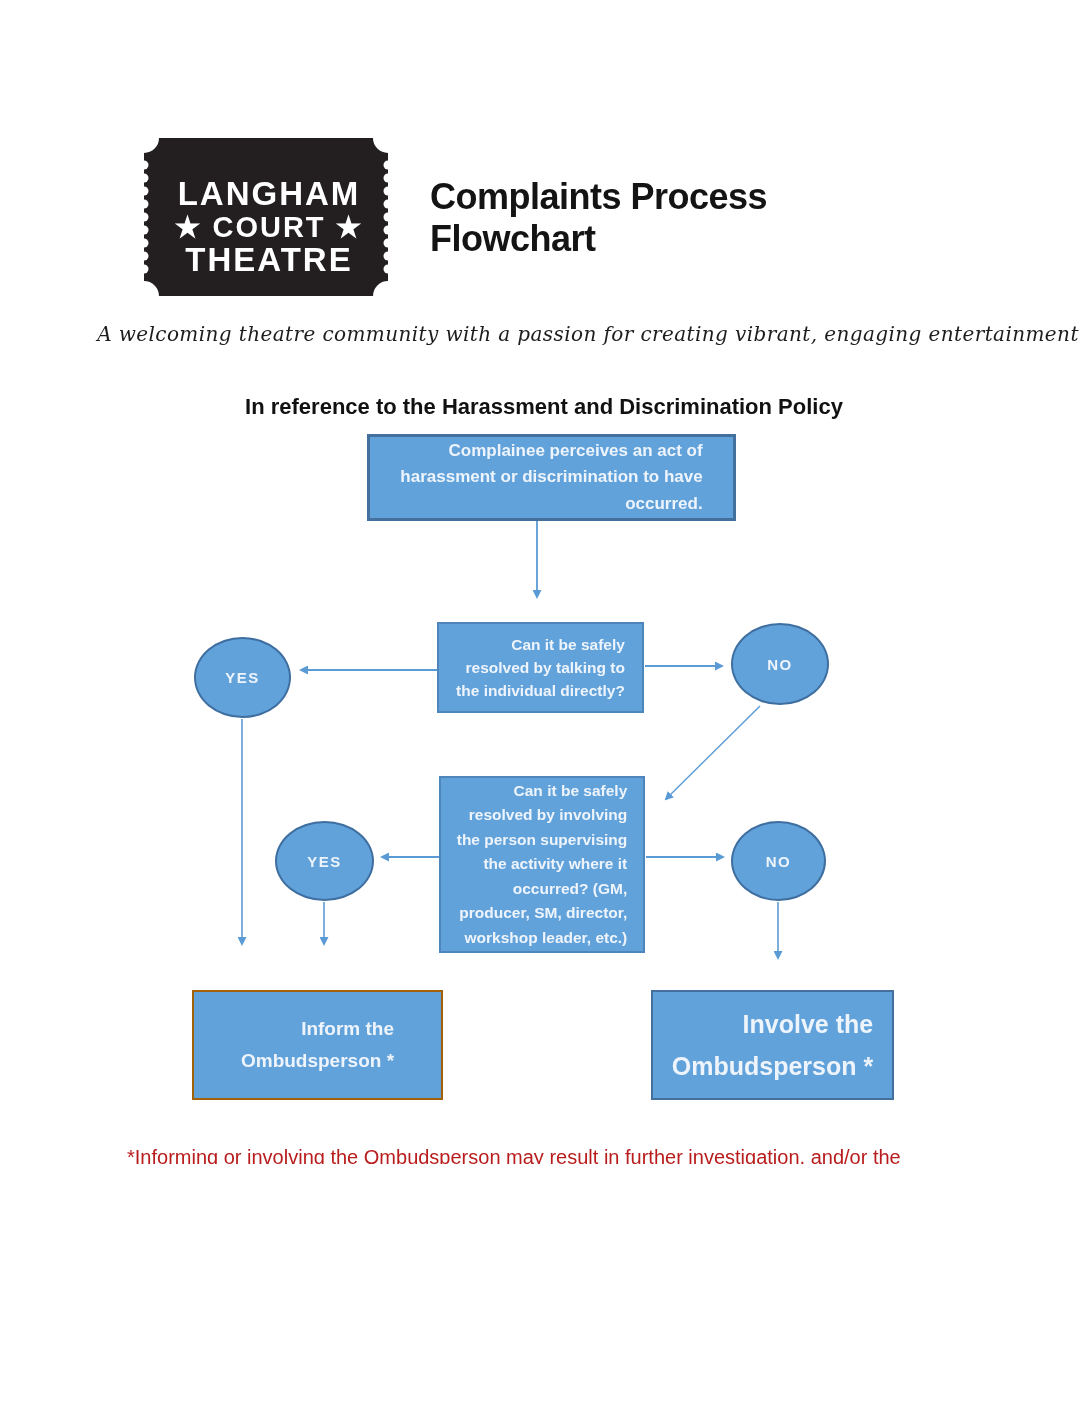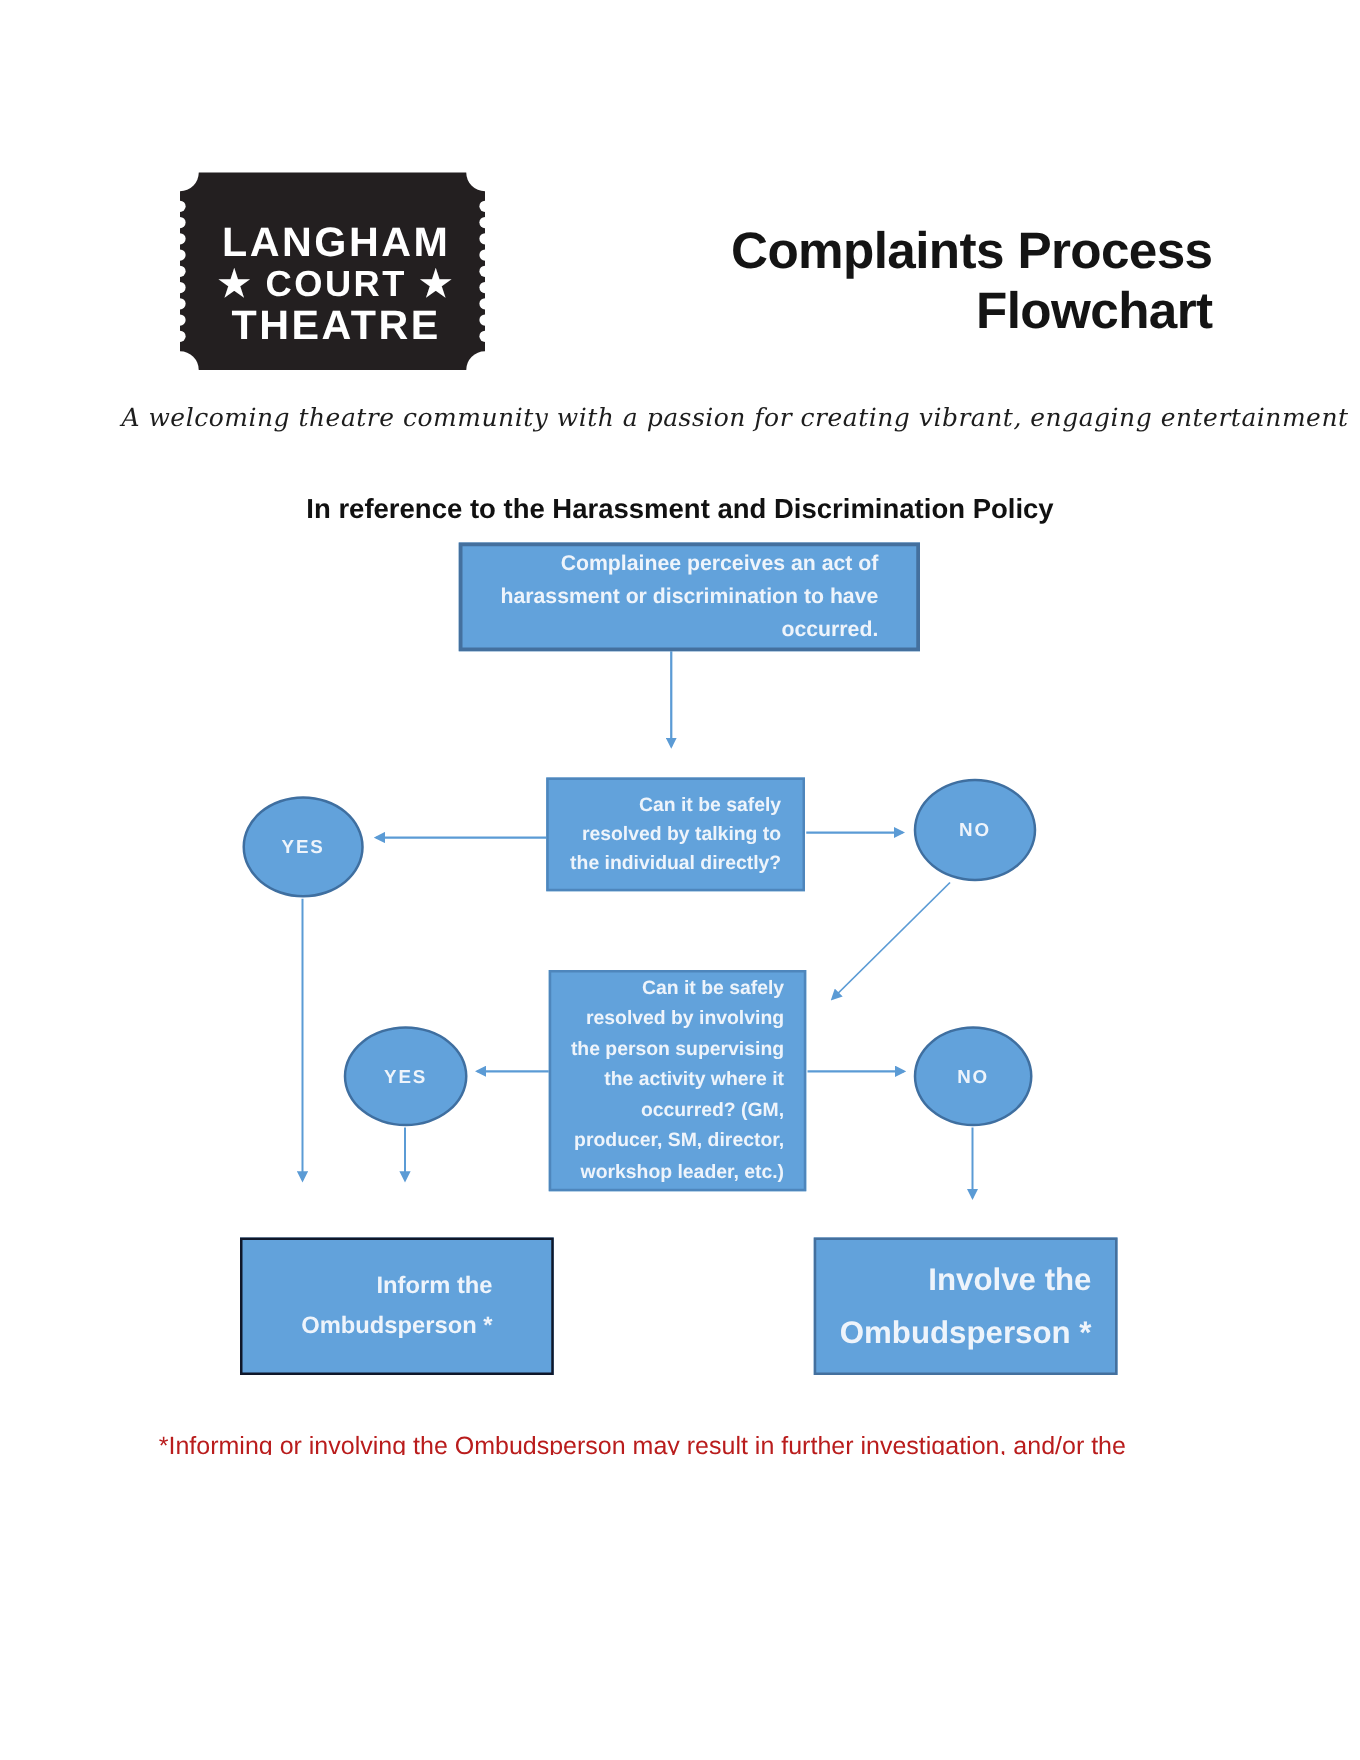--- a/index.html
+++ b/index.html
@@ -9,21 +9,21 @@
     width: 1088px;
     height: 1164px;
     background: #ffffff;
     font-family: "Liberation Sans", sans-serif;
     overflow: hidden;
   }
   
   .logo-wrap { position: absolute; left: 136px; top: 133px; width: 260px; height: 168px; }
   .title {
     position: absolute; left: 430px; top: 176px; width: 540px;
-    text-align: right; font-weight: bold; font-size: 41px; line-height: 1.18;
+    text-align: left; font-weight: bold; font-size: 36px; line-height: 1.18;
     color: #141414; letter-spacing: -0.5px; white-space: pre-line;
   }
   .tagline {
     position: absolute; left: 0; top: 322px; width: 1088px;
     text-align: center; font-family: "DejaVu Serif", serif;
     font-style: italic; font-size: 20px; color: #1d1d1d; letter-spacing: 0.4px; margin-left: 44px;
   }
   .subtitle {
     position: absolute; left: 0; top: 394px; width: 1088px;
     text-align: center; font-weight: bold; font-size: 22px; color: #111;
@@ -33,21 +33,21 @@
     position: absolute; display: flex; align-items: center; justify-content: center;
     text-align: right; color: #eef4fb; font-weight: bold; white-space: pre-line;
   }
   .box-start { left: 367px; top: 434px; width: 369px; height: 87px;
     background: #62a2db; border: 3px solid #44709e; font-size: 17px; line-height: 1.55; }
   .box-q1 { left: 437px; top: 622px; width: 207px; height: 91px;
     background: #62a2db; border: 2px solid #4e86bc; font-size: 15.5px; line-height: 1.5; }
   .box-q2 { left: 439px; top: 776px; width: 206px; height: 177px;
     background: #62a2db; border: 2px solid #4e86bc; font-size: 15.5px; line-height: 1.58; }
   .box-inform { left: 192px; top: 990px; width: 251px; height: 110px;
-    background: #62a2db; border: 2px solid #0f172a; font-size: 19px; line-height: 1.7; }
+    background: #62a2db; border: 2px solid #a16207; font-size: 19px; line-height: 1.7; }
   .box-involve { left: 651px; top: 990px; width: 243px; height: 110px;
     background: #62a2db; border: 2px solid #44709e; font-size: 25px; line-height: 1.7; }
   .fc-ellipse {
     position: absolute; display: flex; align-items: center; justify-content: center;
     background: #62a2db; border: 2px solid #3f6fa0; border-radius: 50%;
     color: #eef4fb; font-weight: bold; font-size: 15px; letter-spacing: 1.5px;
   }
   .el-yes1 { left: 194px; top: 637px; width: 97px; height: 81px; }
   .el-no1  { left: 731px; top: 623px; width: 98px; height: 82px; }
   .el-yes2 { left: 275px; top: 821px; width: 99px; height: 80px; }

